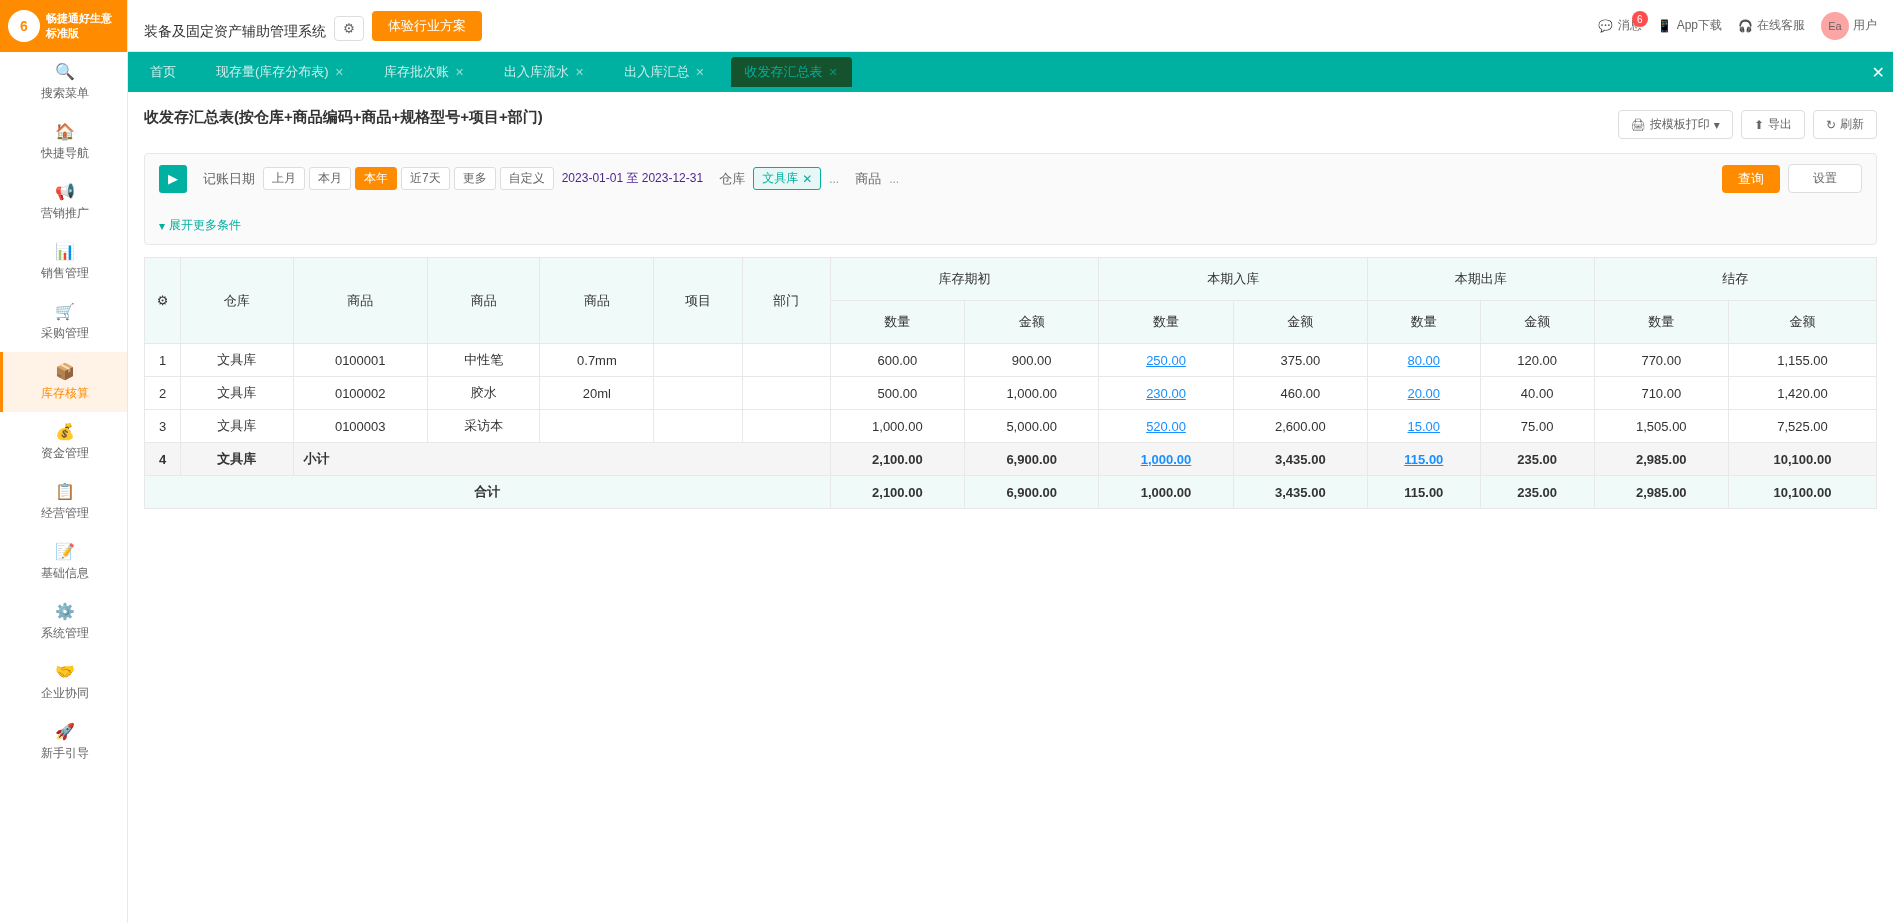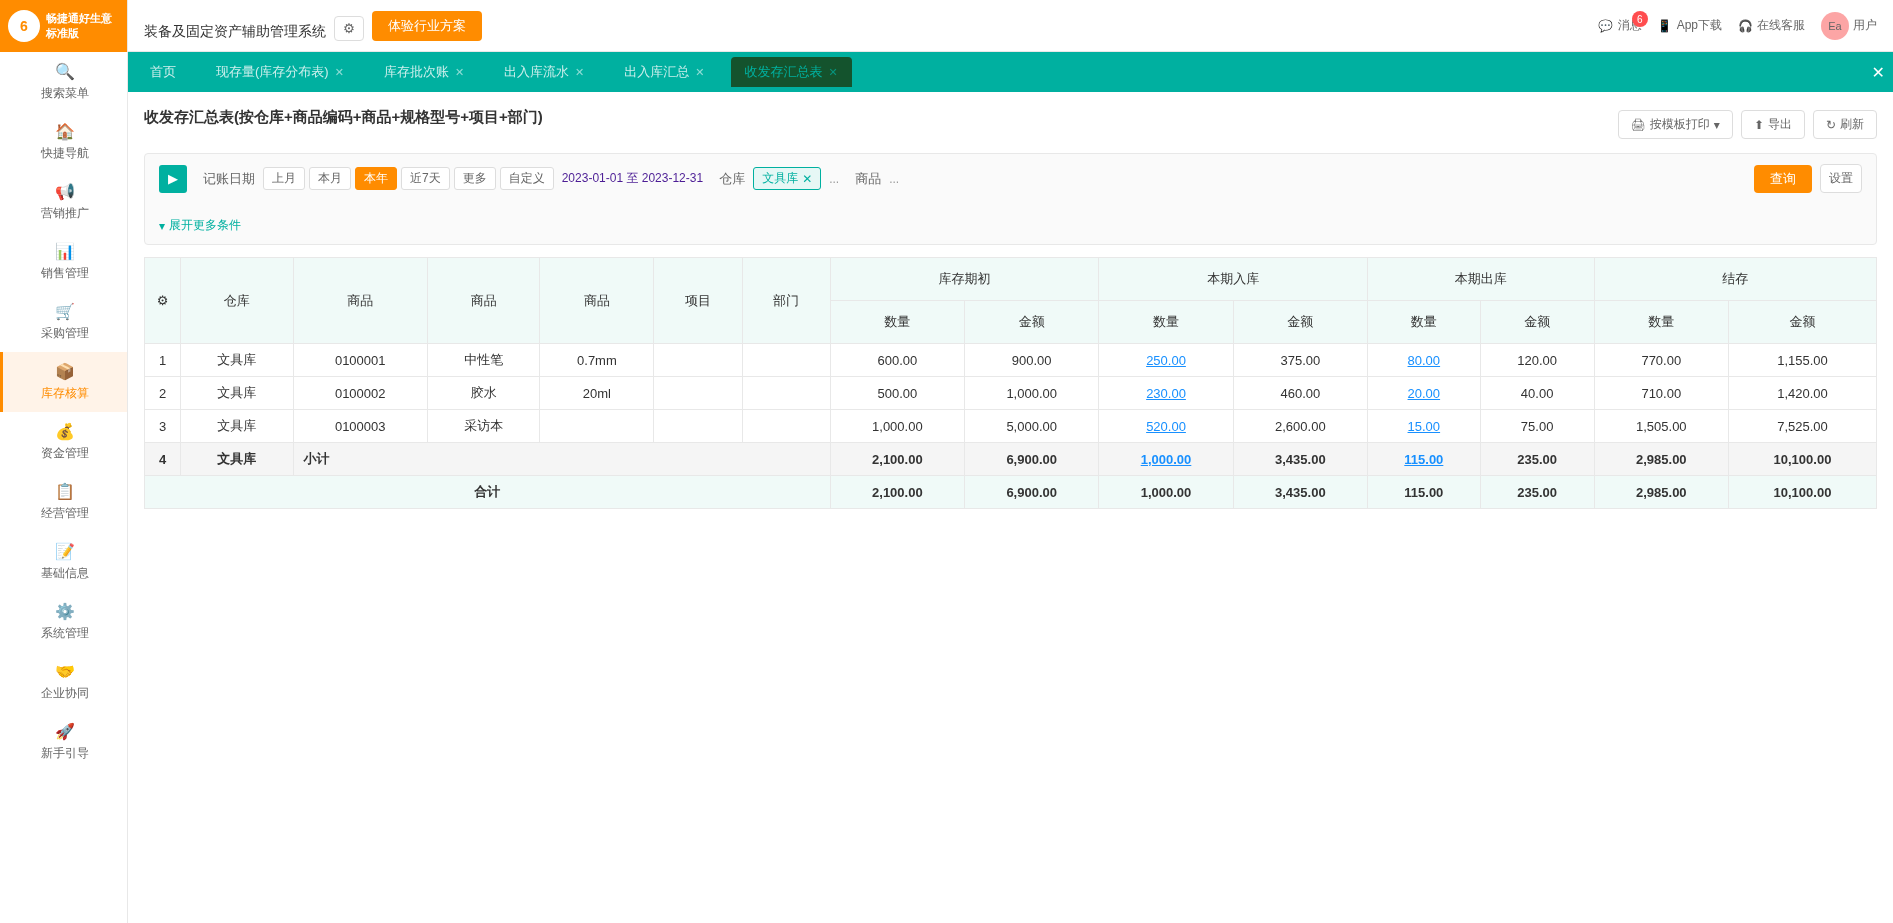--- a/index.html
+++ b/index.html
@@ -54,21 +54,21 @@
     .warehouse-tag-close { cursor: pointer; }
     .filter-more { color: #999; cursor: pointer; font-size: 12px; }
     .expand-btn { display: flex; align-items: center; gap: 4px; color: #00b0a0; cursor: pointer; font-size: 12px; margin-top: 4px; }
 
     
     .toolbar { display: flex; justify-content: flex-end; align-items: center; gap: 8px; margin-bottom: 12px; }
     .btn-print { background: #fff; border: 1px solid #ddd; padding: 5px 12px; border-radius: 4px; cursor: pointer; font-size: 12px; color: #666; display: flex; align-items: center; gap: 4px; }
     .btn-export { background: #fff; border: 1px solid #ddd; padding: 5px 12px; border-radius: 4px; cursor: pointer; font-size: 12px; color: #666; display: flex; align-items: center; gap: 4px; }
     .btn-refresh { background: #fff; border: 1px solid #ddd; padding: 5px 12px; border-radius: 4px; cursor: pointer; font-size: 12px; color: #666; display: flex; align-items: center; gap: 4px; }
     .btn-query { background: #ff8c00; color: white; border: none; padding: 5px 16px; border-radius: 4px; cursor: pointer; font-size: 13px; }
-    .btn-settings-sm { background: #fff; border: 1px solid #ddd; padding: 5px 8px; border-radius: 4px; cursor: pointer; font-size: 12px; color: #666; }
+    .btn-settings-sm { background: #fff; border: 1px solid #ddd; padding: 5px 24px; border-radius: 4px; cursor: pointer; font-size: 12px; color: #666; }
 
     
     .table-container { overflow-x: auto; }
     table { width: 100%; border-collapse: collapse; font-size: 13px; }
     thead tr { background: #f0faf8; }
     th { border: 1px solid #e8e8e8; padding: 12px 10px; text-align: center; color: #333; font-weight: 500; white-space: nowrap; }
     td { border: 1px solid #e8e8e8; padding: 7px 10px; text-align: center; color: #333; white-space: nowrap; }
     .row-subtotal td { font-weight: bold; background: #f5f5f5; }
     .link-val { color: #1890ff; text-decoration: underline; cursor: pointer; }
     th.rotate-icon { width: 36px; }

